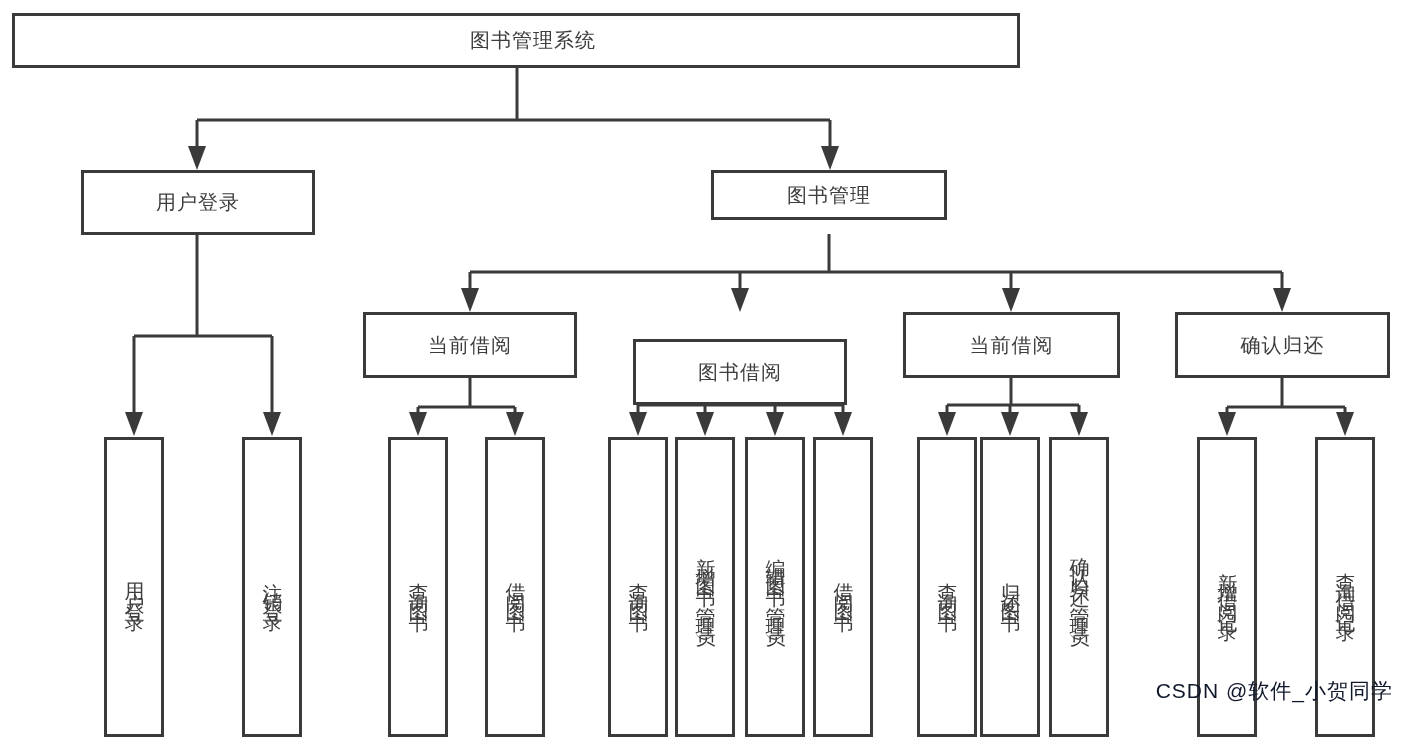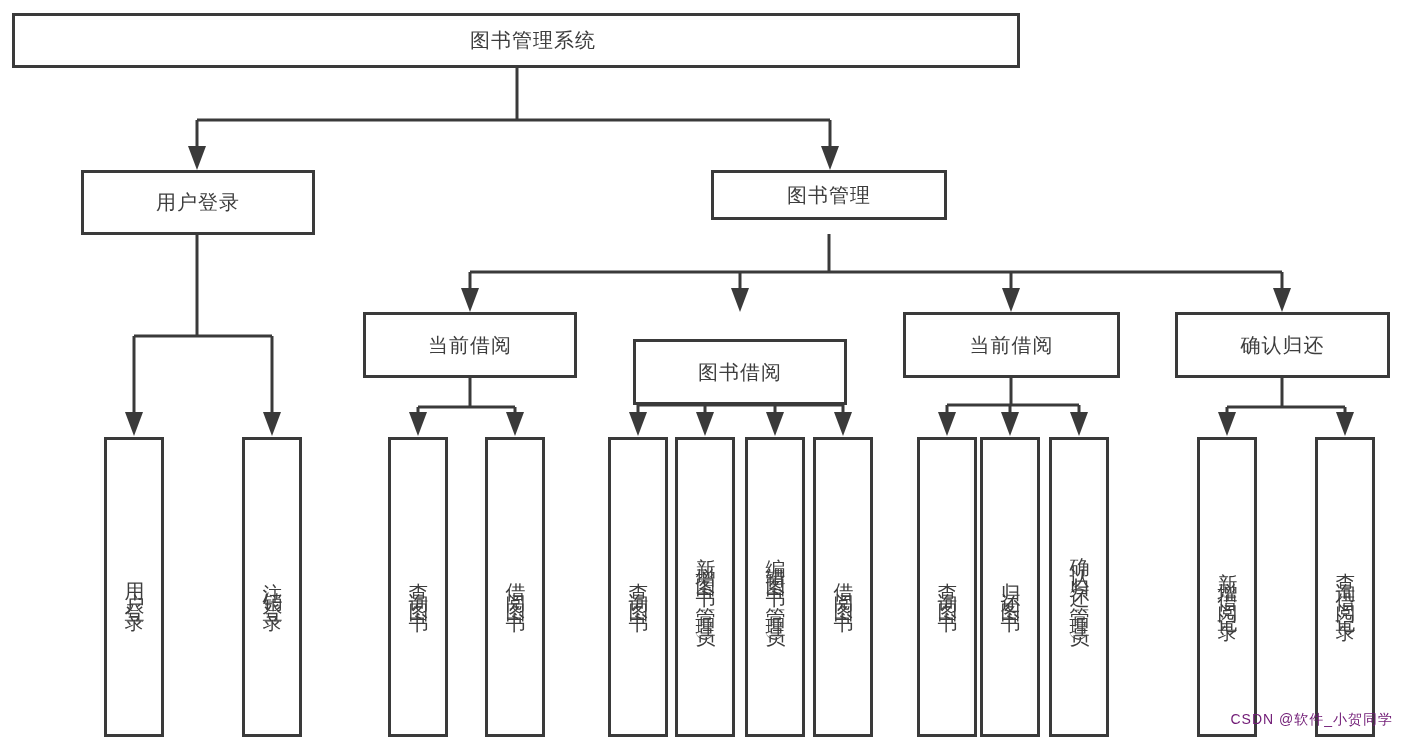--- a/index.html
+++ b/index.html
@@ -42,24 +42,24 @@
     text-align: center;
     line-height: 52px;
     font-size: 20px;
     letter-spacing: 10px;
     width: 60px;
     top: 437px;
     height: 300px;
   }
   .watermark {
     position: absolute;
-    top: 711px;
+    top: 677px;
     right: 12px;
-    font-size: 14px;
-    color: #701a75;
+    font-size: 21px;
+    color: #0f172a;
     letter-spacing: 1px;
     white-space: nowrap;
     z-index: 5;
   }
 </style>
 </head>
 <body>
 
 <div class="canvas">
 

